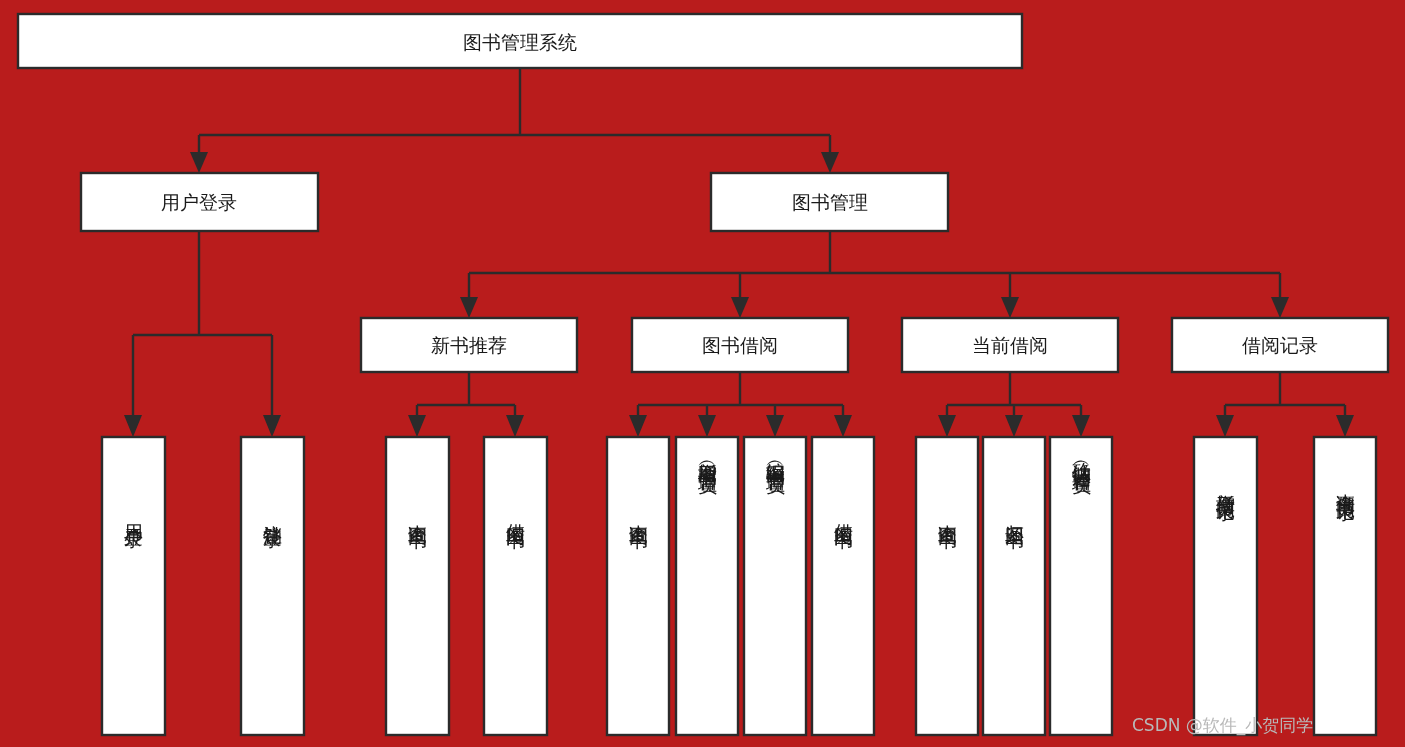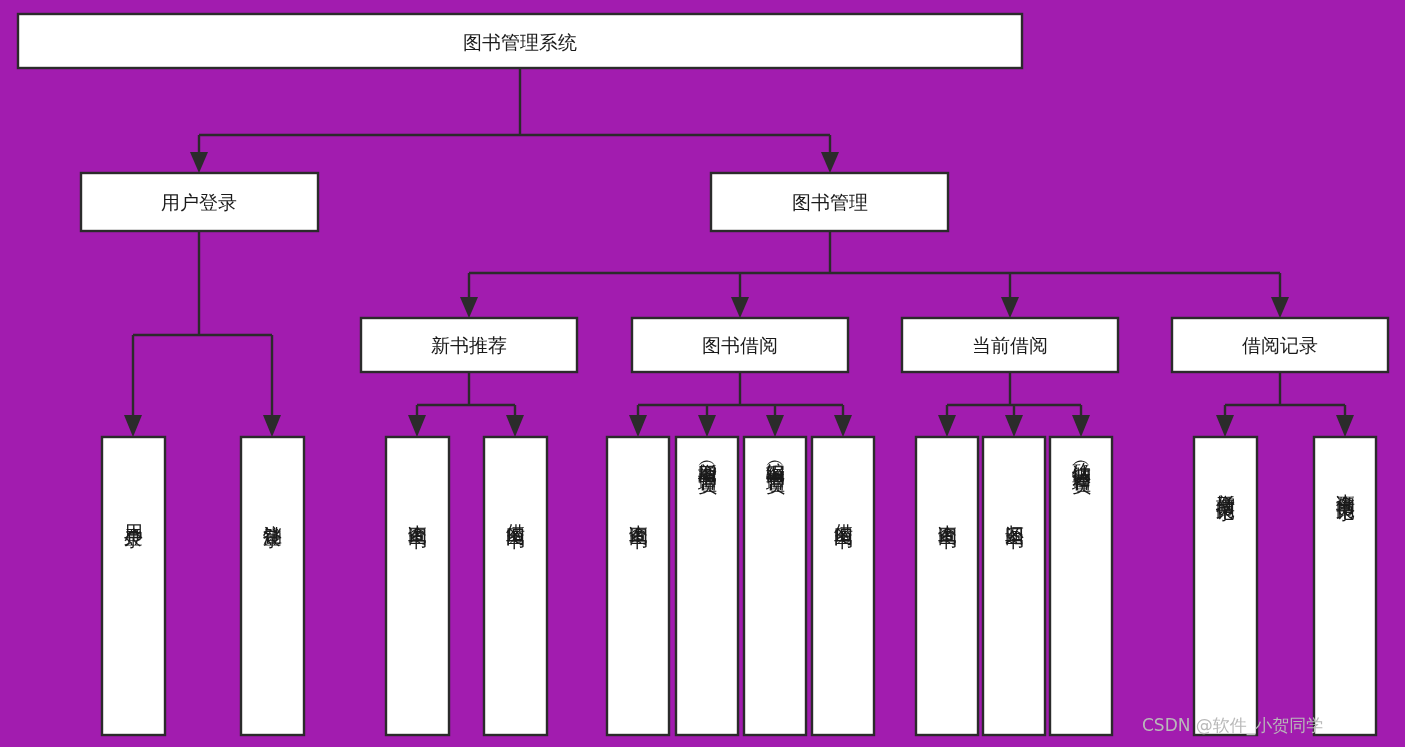--- a/index.html
+++ b/index.html
@@ -11,21 +11,21 @@
     width: 1405px;
     height: 747px;
     font-family: "DejaVu Sans", "Liberation Sans", sans-serif;
     overflow: hidden;
     position: relative;
   }
   #diagram-root {
     position: relative;
     width: 1405px;
     height: 747px;
-    background: #a21caf;
+    background: #b91c1c;
   }
   svg.diagram-canvas {
     position: absolute;
     left: 0;
     top: 0;
     width: 1405px;
     height: 747px;
   }
   .node-box {
     fill: #ffffff;
@@ -60,21 +60,20 @@
   }
   .watermark-text {
     position: absolute;
     font-family: "DejaVu Sans", "Liberation Sans", sans-serif;
     font-size: 17px;
     color: #b9b9b9;
     white-space: nowrap;
     pointer-events: none;
     left: 1132px;
     top: 714px;
-    margin-left: 10px;
   }
 </style>
 </head>
 <body>
 
 <div id="diagram-root">
 
   <svg class="diagram-canvas" viewBox="0 0 1405 747" xmlns="http://www.w3.org/2000/svg">
 
     <g>

